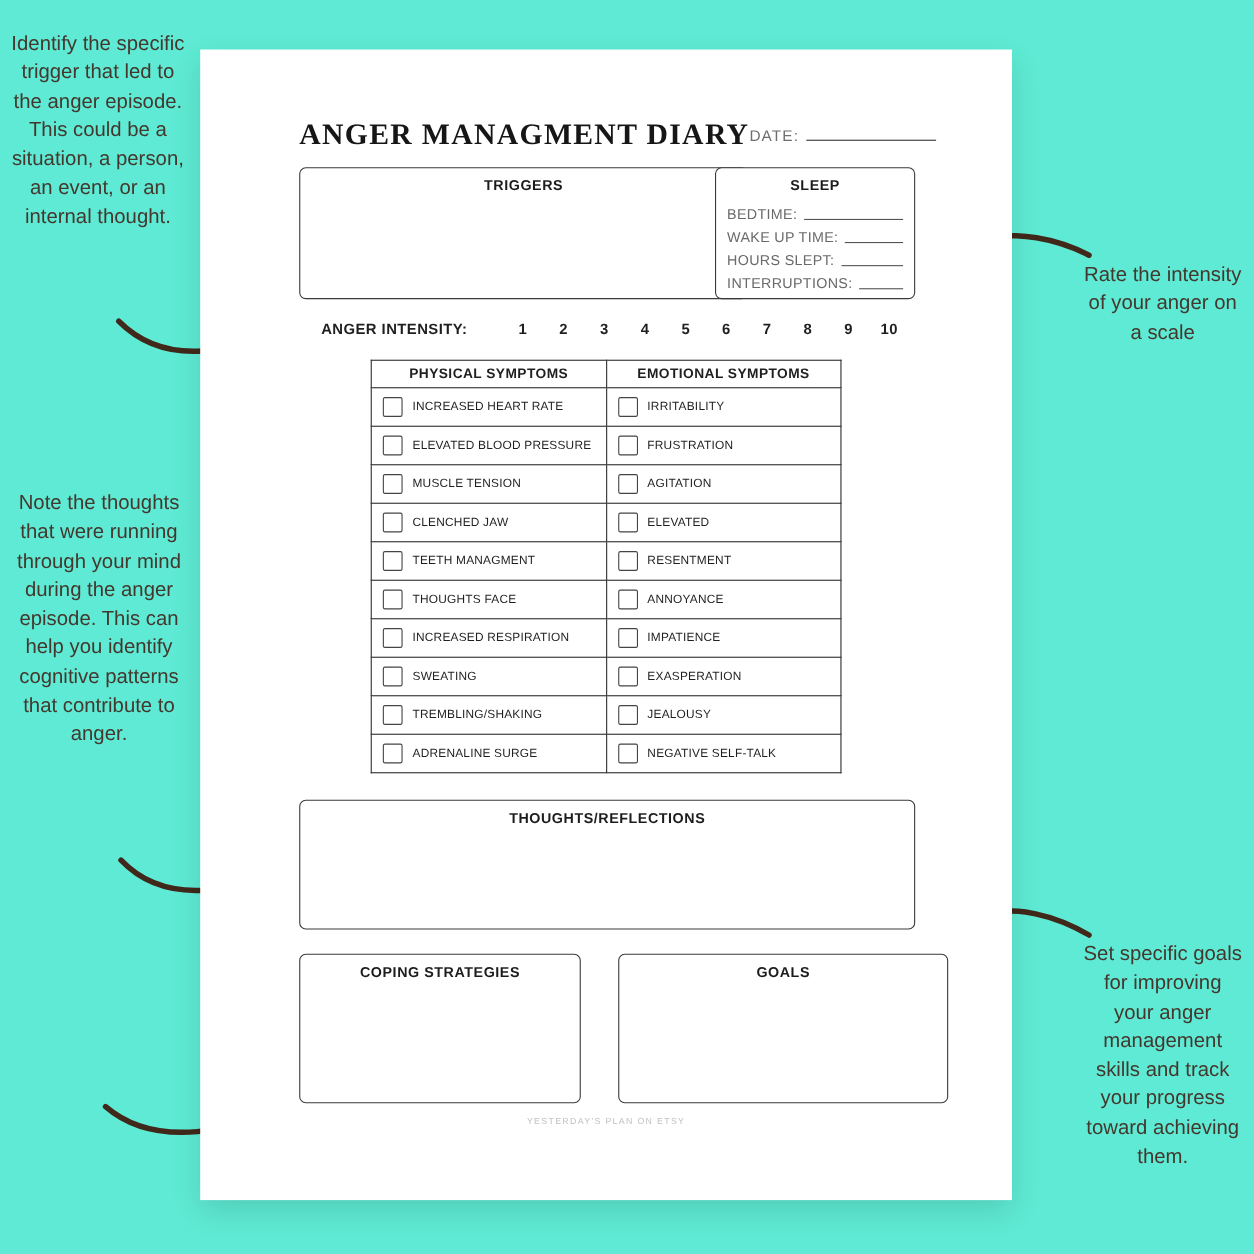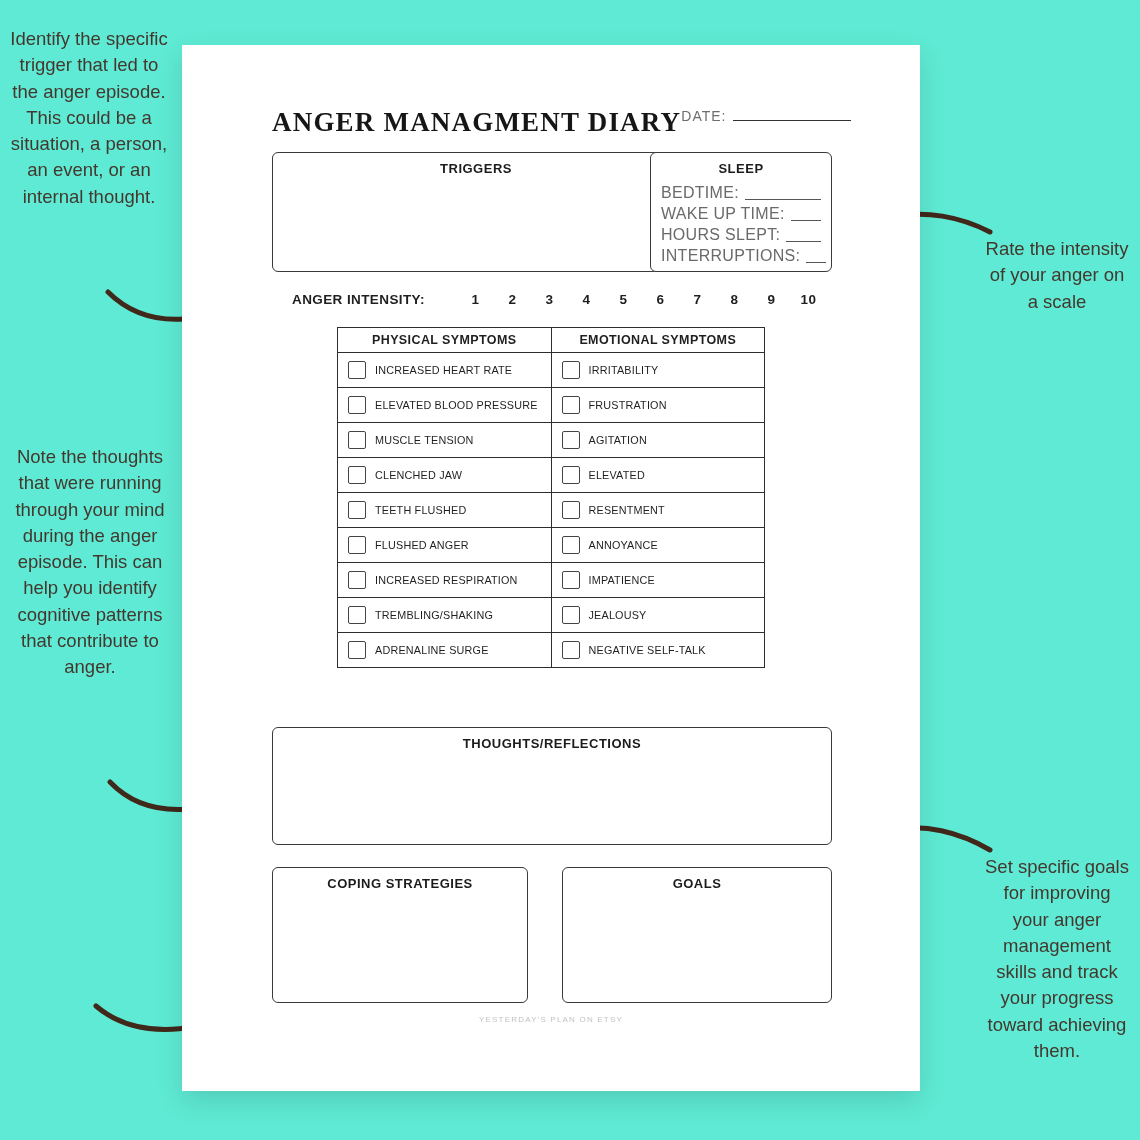--- a/index.html
+++ b/index.html
@@ -25,57 +25,57 @@
   .arrows path { stroke:#40281a; stroke-width:5; fill:none; stroke-linecap:round; }
 
   
   .page {
     position:absolute; left:182px; top:45px; width:738px; height:1046px;
     background:#ffffff; color:#1f1f1f;
     box-shadow:0 10px 26px rgba(0,0,0,.12);
   }
   .page-header {
     position:absolute; left:90px; top:62px; width:560px;
-    display:flex; align-items:flex-start;
+    display:flex; align-items:center;
   }
   .page-title {
     font-family:"Liberation Serif", serif; font-weight:700;
     font-size:27px; letter-spacing:1.2px; color:#161616; white-space:nowrap;
   }
   .date-field { margin-left:auto; display:flex; align-items:baseline;
     color:#6e6e6e; font-size:14px; letter-spacing:1px; }
   .date-line { display:inline-block; width:118px; border-bottom:1.5px solid #333; height:1em; margin-left:7px; }
 
   .box { position:absolute; border:1.3px solid #3a3a3a; border-radius:6px; background:#fff; }
   .box-title { text-align:center; font-size:13px; font-weight:700; letter-spacing:.5px; margin-top:8px; color:#1c1c1c; }
 
   .triggers-box { left:90px;  top:107px; width:408px; height:120px; }
   .sleep-box    { left:468px; top:107px; width:182px; height:120px; }
   .sleep-fields { padding:5px 10px 0 10px; }
   .sleep-field  { display:flex; align-items:flex-end; color:#6a6a6a;
-                  font-size:16px; letter-spacing:.3px; height:21px; white-space:nowrap; }
+                  font-size:13px; letter-spacing:.3px; height:21px; white-space:nowrap; }
   .sleep-field .line { flex:1; border-bottom:1px solid #555; margin-left:6px; margin-bottom:2px; min-width:20px; }
 
   .intensity-row { position:absolute; left:110px; top:247px; display:flex; align-items:baseline;
                    font-weight:700; font-size:13.5px; letter-spacing:.4px; }
   .intensity-scale { display:flex; margin-left:32px; }
   .intensity-scale span { width:37px; text-align:center; }
 
   .symptoms-table { position:absolute; left:155px; top:282px; width:428px;
                     border-collapse:collapse; table-layout:fixed; }
   .symptoms-table th, .symptoms-table td { border:1.3px solid #2e2e2e; }
   .symptoms-table th { height:25px; font-size:12.5px; font-weight:700; letter-spacing:.4px; text-align:center; }
   .symptoms-table td { height:35px; padding-left:10px; }
   .cb { display:inline-block; vertical-align:middle; width:18px; height:18px;
         border:1.3px solid #444; border-radius:2px; background:#fff; margin-right:9px; }
   .cb-label { display:inline-block; vertical-align:middle; font-size:10.8px; letter-spacing:.2px; }
 
   .thoughts-box { left:90px;  top:682px; width:560px; height:118px; }
   .coping-box   { left:90px;  top:822px; width:256px; height:136px; }
-  .goals-box    { left:380px; top:822px; width:270px; height:136px; }
+  .goals-box    { left:380px; top:822px; width:300px; height:136px; }
 
   .page-footer { position:absolute; left:0; right:0; top:970px; text-align:center;
                  font-size:8px; letter-spacing:1.2px; color:#c2c2c2; }
 </style>
 </head>
 <body>
 
 <div class="canvas">
 
   <div class="note note-trigger">Identify the specific trigger that led to the anger episode. This could be a situation, a person, an event, or an internal thought.</div>
@@ -164,32 +164,36 @@
       </tr>
       <tr>
         <td><span class="cb"></span><span class="cb-label">MUSCLE TENSION</span></td>
         <td><span class="cb"></span><span class="cb-label">AGITATION</span></td>
       </tr>
       <tr>
         <td><span class="cb"></span><span class="cb-label">CLENCHED JAW</span></td>
         <td><span class="cb"></span><span class="cb-label">ELEVATED</span></td>
       </tr>
       <tr>
-        <td><span class="cb"></span><span class="cb-label">TEETH FLUSHED</span></td>
+        <td><span class="cb"></span><span class="cb-label">TEETH MANAGMENT</span></td>
         <td><span class="cb"></span><span class="cb-label">RESENTMENT</span></td>
       </tr>
       <tr>
-        <td><span class="cb"></span><span class="cb-label">FLUSHED ANGER</span></td>
+        <td><span class="cb"></span><span class="cb-label">THOUGHTS FACE</span></td>
         <td><span class="cb"></span><span class="cb-label">ANNOYANCE</span></td>
       </tr>
       <tr>
         <td><span class="cb"></span><span class="cb-label">INCREASED RESPIRATION</span></td>
         <td><span class="cb"></span><span class="cb-label">IMPATIENCE</span></td>
       </tr>
       <tr>
+        <td><span class="cb"></span><span class="cb-label">SWEATING</span></td>
+        <td><span class="cb"></span><span class="cb-label">EXASPERATION</span></td>
+      </tr>
+      <tr>
         <td><span class="cb"></span><span class="cb-label">TREMBLING/SHAKING</span></td>
         <td><span class="cb"></span><span class="cb-label">JEALOUSY</span></td>
       </tr>
       <tr>
         <td><span class="cb"></span><span class="cb-label">ADRENALINE SURGE</span></td>
         <td><span class="cb"></span><span class="cb-label">NEGATIVE SELF-TALK</span></td>
       </tr>
     </tbody>
       </table>
 

